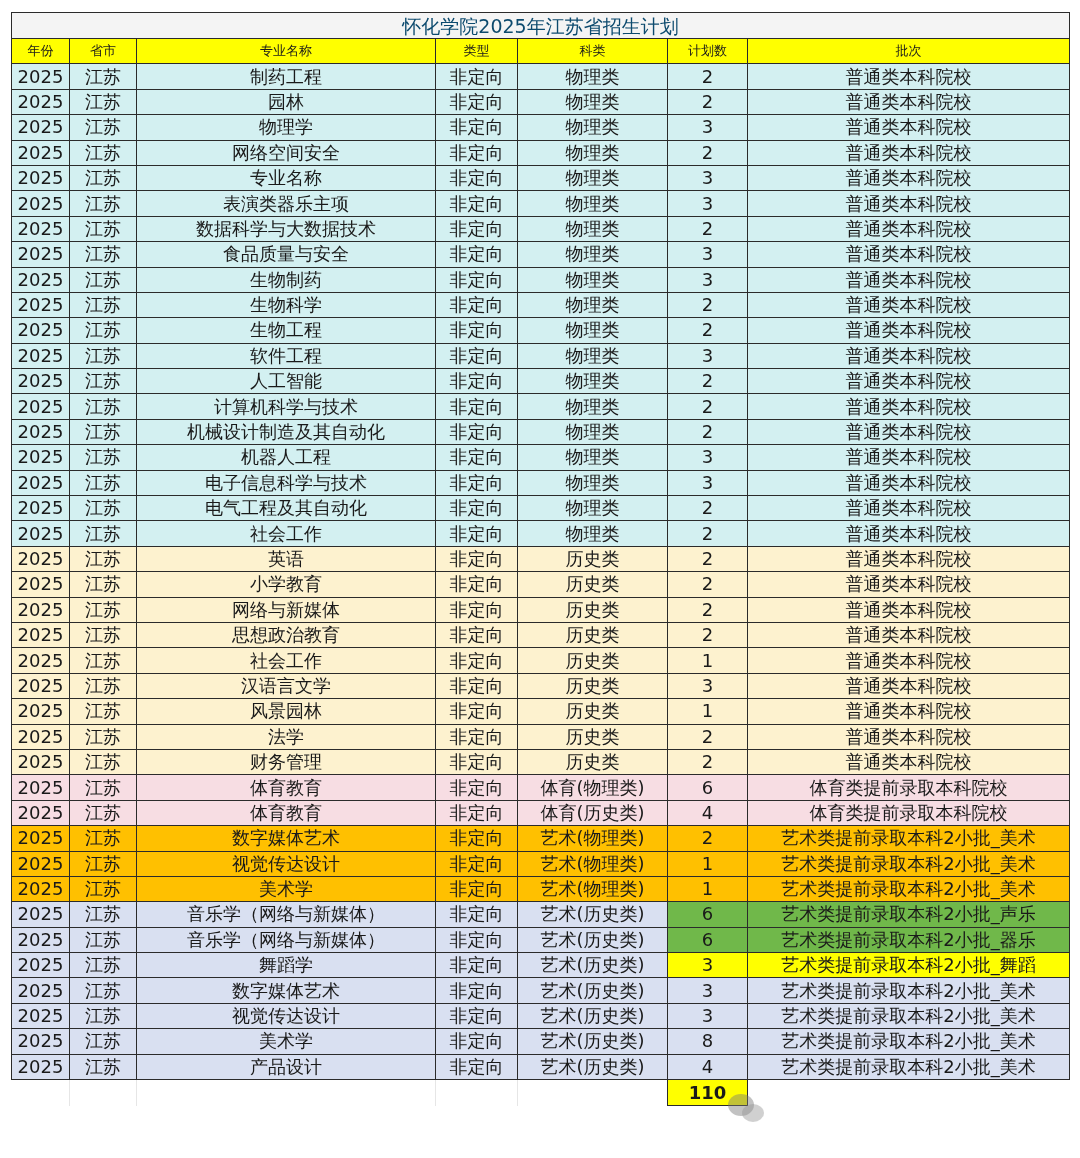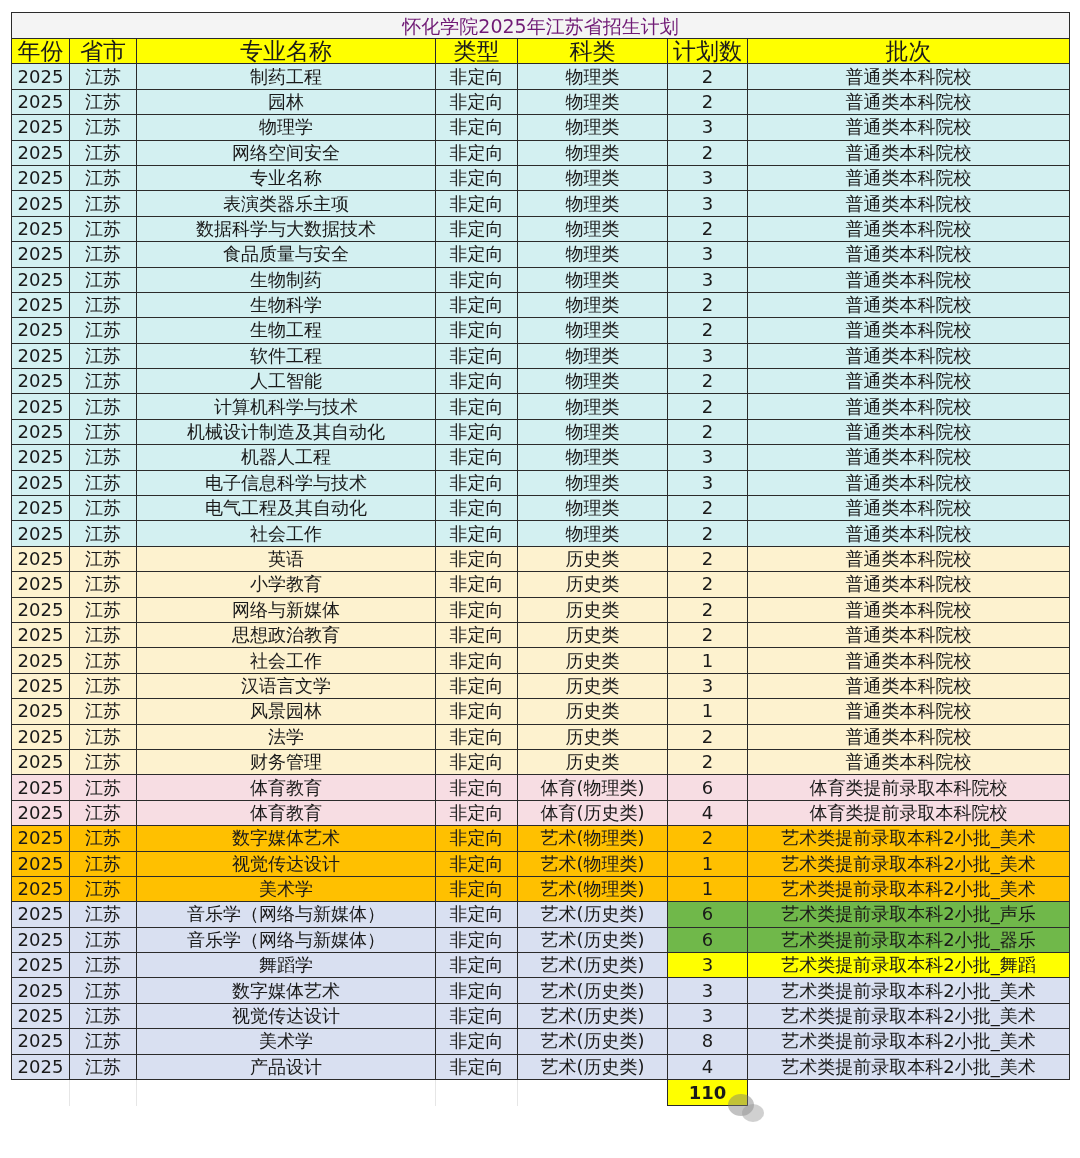--- a/index.html
+++ b/index.html
@@ -2,22 +2,22 @@
 <html><head>
 <meta charset="utf-8">
 <style>
   html, body { margin:0; padding:0; background:#ffffff; }
   body { width:1080px; height:1158px; position:relative; overflow:hidden;
          font-family:"DejaVu Sans","Liberation Sans",sans-serif; color:#1a1a1a; }
   .sheet { position:absolute; left:11px; top:12px; width:1058px; }
   table { border-collapse:collapse; table-layout:fixed; width:1058px; }
   td, th { border:1.5px solid #2b2b2b; height:24.4px; padding:0; text-align:center;
            font-size:18px; font-weight:normal; white-space:nowrap; overflow:hidden; line-height:24px; }
-  .title-row td { background:#f4f4f4; color:#701a75; font-size:19px; height:25px; }
-  .hdr th { background:#ffff00; font-size:23px; }
+  .title-row td { background:#f4f4f4; color:#0c4a6e; font-size:19px; height:25px; }
+  .hdr th { background:#ffff00; font-size:13px; }
   .r-phys td { background:#d3f0f1; }
   .r-hist td { background:#fdf2cf; }
   .r-pe td { background:#f7dde3; }
   .r-art1 td { background:#ffc000; }
   .r-art2 td { background:#d9e0f1; }
   td.c-green { background:#70b84a !important; }
   td.c-yellow { background:#ffff00 !important; }
   .foot td { border:none; background:#fff; height:25px; }
   .foot td.total { border:1.5px solid #2b2b2b; background:#ffff00;font-weight:bold; }
   .foot td.gl { border-left:1px solid #e6e6e6; }

